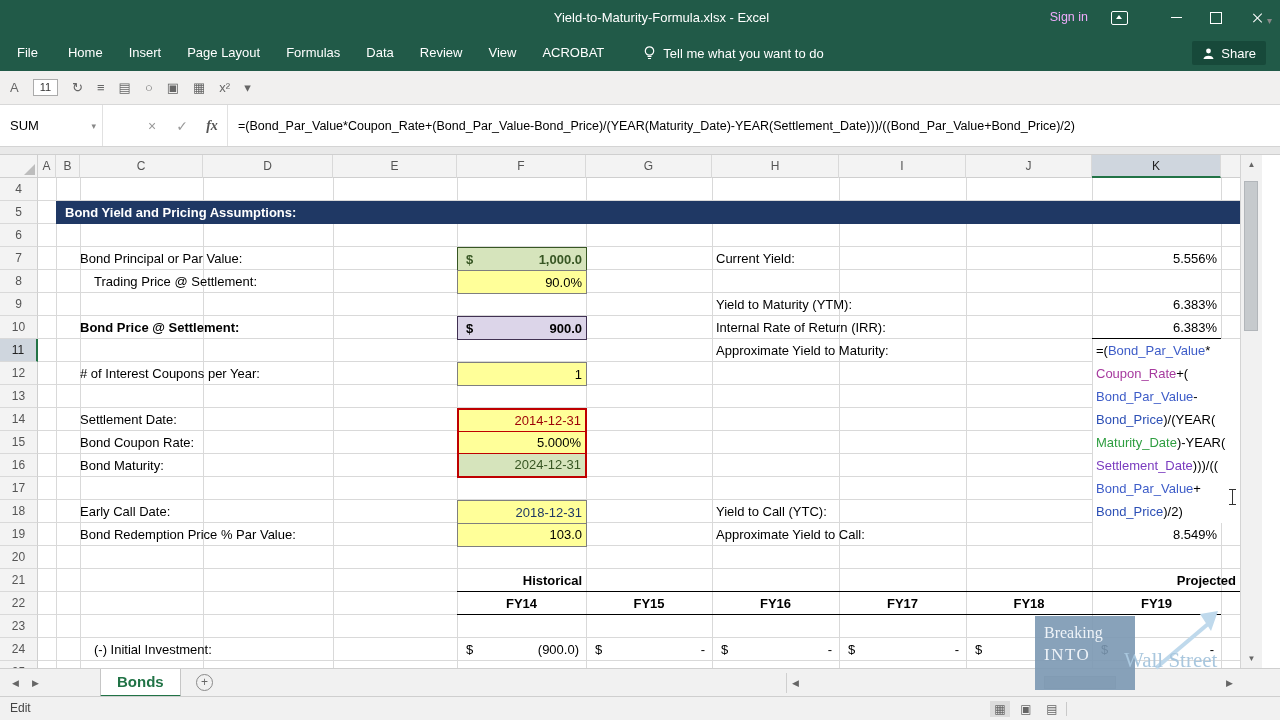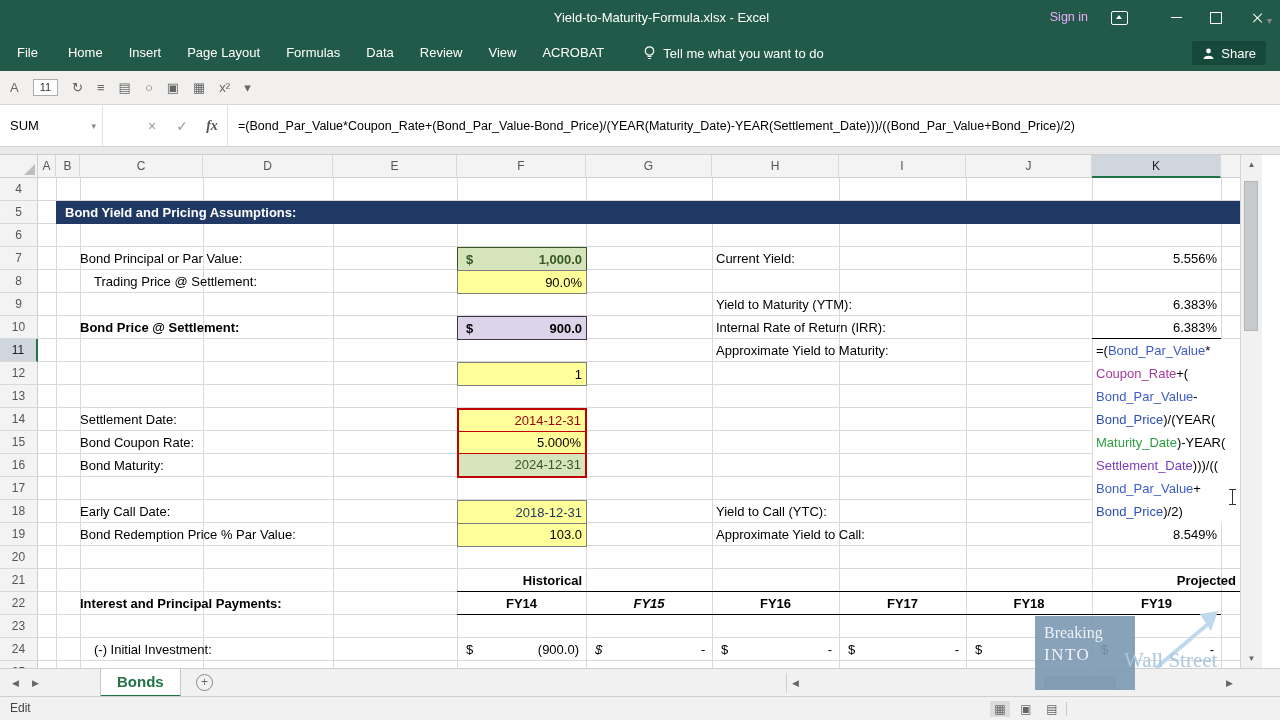--- a/index.html
+++ b/index.html
@@ -68,21 +68,21 @@
   .fbox{position:absolute;left:457px;width:130px;height:24px;box-sizing:border-box;display:flex;align-items:center;justify-content:flex-end;padding:0 4px;font-size:13px;}
   .fbox.sb{justify-content:space-between;padding:0 4px 0 8px;}
   .grp{position:absolute;left:457px;box-sizing:border-box;}
   .grow{height:22px;line-height:22px;display:flex;justify-content:flex-end;padding-right:4px;box-sizing:border-box;font-size:13px;}
   .kv{position:absolute;left:1092px;width:129px;height:23px;line-height:23px;text-align:right;padding-right:4px;box-sizing:border-box;font-size:13px;}
   #formula-cell-editor{position:absolute;left:1093px;top:339px;width:150px;height:184px;background:#fff;z-index:3;font-size:13px;}
   .fline{height:23px;line-height:23px;white-space:nowrap;padding-left:3px;}
 
   
   .pc{position:absolute;height:23px;line-height:23px;box-sizing:border-box;font-size:13px;}
-  .pc0{left:457px;width:129px;} .pc1{left:586px;width:126px;font-style:italic;} .pc2{left:712px;width:127px;}
+  .pc0{left:457px;width:129px;} .pc1{left:586px;width:126px;} .pc2{left:712px;width:127px;}
   .pc3{left:839px;width:127px;} .pc4{left:966px;width:126px;} .pc5{left:1092px;width:129px;}
   .hist{left:457px;width:129px;top:569px;font-weight:bold;text-align:right;padding-right:4px;border-bottom:1px solid #000;}
   .proj{left:586px;width:654px;top:569px;font-weight:bold;text-align:right;padding-right:4px;border-bottom:1px solid #000;position:absolute;height:23px;line-height:23px;box-sizing:border-box;font-size:13px;}
   .yr{top:592px;font-weight:bold;text-align:center;border-bottom:1px solid #000;}
   .pay{top:638px;display:flex;justify-content:space-between;padding:0 7px 0 9px;}
   .int{top:661px;text-align:right;padding-right:7px;}
 
   
   .vscroll{position:absolute;left:1240px;top:155px;width:22px;height:513px;background:#f1f1f1;border-left:1px solid #d4d4d4;box-sizing:border-box;z-index:6;}
   .vs-up{position:absolute;top:5px;left:0;width:100%;text-align:center;font-size:8px;color:#666;}
@@ -237,20 +237,21 @@
     <div class="vline" style="left: 1054px;"></div>
     <div class="vline" style="left: 1183px;"></div>
   </div>
 
 <div id="content">
   <div class="banner">Bond Yield and Pricing Assumptions:</div>
 
   <div class="ct" style="left:94px;top:270px">Trading Price @ Settlement:</div>
   <div class="ct" style="left:80px;top:247px">Bond Principal or Par Value:</div>
   <div class="ct bold" style="left:80px;top:316px">Bond Price @ Settlement:</div>
+  <div class="ct" style="left:80px;top:362px"># of Interest Coupons per Year:</div>
   <div class="ct" style="left:80px;top:408px">Settlement Date:</div>
   <div class="ct" style="left:80px;top:431px">Bond Coupon Rate:</div>
   <div class="ct" style="left:80px;top:454px">Bond Maturity:</div>
   <div class="ct" style="left:80px;top:500px">Early Call Date:</div>
   <div class="ct" style="left:80px;top:523px">Bond Redemption Price % Par Value:</div>
 
   <div class="fbox sb" style="top:247px;background:var(--cell-green);border:1.5px solid #375623;color:var(--dark-green-text);font-weight:600">
     <span>$</span>
     <span>1,000.0</span>
   </div>
@@ -292,21 +293,20 @@
       <div class="fline"><span style="color: rgb(61, 92, 200);">Bond_Par_Value</span><span style="color: rgb(0, 0, 0);">-</span></div>
       <div class="fline"><span style="color: rgb(44, 79, 181);">Bond_Price</span><span style="color: rgb(0, 0, 0);">)/(YEAR(</span></div>
       <div class="fline"><span style="color: rgb(46, 158, 64);">Maturity_Date</span><span style="color: rgb(0, 0, 0);">)-YEAR(</span></div>
       <div class="fline"><span style="color: rgb(122, 59, 191);">Settlement_Date</span><span style="color: rgb(0, 0, 0);">)))/((</span></div>
       <div class="fline"><span style="color: rgb(61, 92, 200);">Bond_Par_Value</span><span style="color: rgb(0, 0, 0);">+</span></div>
       <div class="fline"><span style="color: rgb(44, 79, 181);">Bond_Price</span><span style="color: rgb(0, 0, 0);">)/2)</span></div>
     </div>
 
   <div class="pc hist">Historical</div>
   <div class="proj">Projected</div>
-  <div class="ct bold" style="left:80px;top:592px">Interest and Principal Payments:</div>
   <div class="pc yr pc0">FY14</div>
   <div class="pc yr pc1">FY15</div>
   <div class="pc yr pc2">FY16</div>
   <div class="pc yr pc3">FY17</div>
   <div class="pc yr pc4">FY18</div>
   <div class="pc yr pc5">FY19</div>
 
   <div class="ct" style="left:94px;top:638px">(-) Initial Investment:</div>
   <div class="pc pay pc0">
       <span>$</span>

